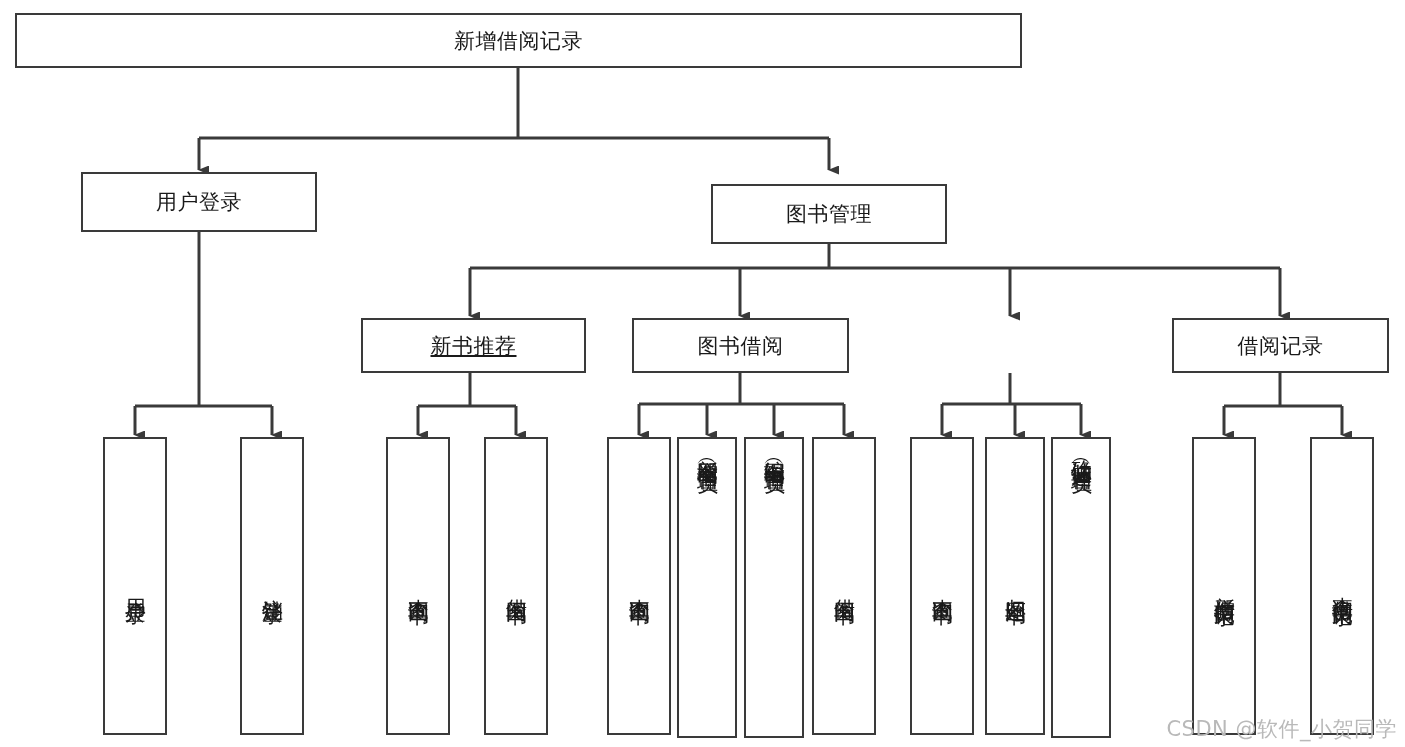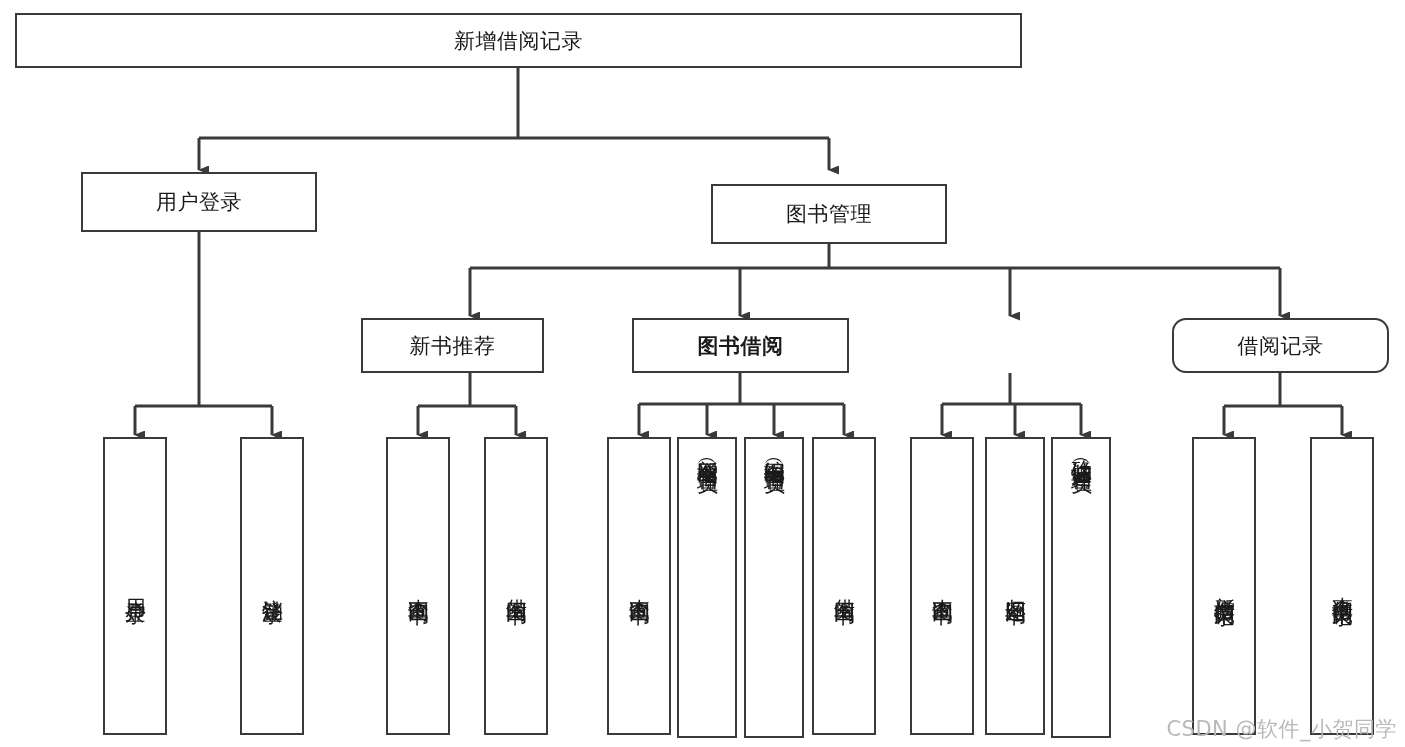--- a/index.html
+++ b/index.html
@@ -125,27 +125,27 @@
     <span class="node-label">新增借阅记录</span>
   </div>
 
   <div class="node horizontal" style="left:81px; top:172px; width:236px; height:60px;">
     <span class="node-label">用户登录</span>
   </div>
   <div class="node horizontal" style="left:711px; top:184px; width:236px; height:60px;">
     <span class="node-label">图书管理</span>
   </div>
 
-  <div class="node horizontal" style="left:361px; top:318px; width:183px; height:55px;">
+  <div class="node horizontal" style="left:361px; top:318px; width:225px; height:55px;text-decoration:underline;">
     <span class="node-label">新书推荐</span>
   </div>
-  <div class="node horizontal" style="left:632px; top:318px; width:217px; height:55px;font-weight:bold;">
+  <div class="node horizontal" style="left:632px; top:318px; width:217px; height:55px;">
     <span class="node-label">图书借阅</span>
   </div>
-  <div class="node horizontal" style="left:1172px; top:318px; width:217px; height:55px;border-radius:14px;">
+  <div class="node horizontal" style="left:1172px; top:318px; width:217px; height:55px;">
     <span class="node-label">借阅记录</span>
   </div>
 
   <div class="node vertical" style="left:103px; top:437px; width:64px; height:298px;">
     <span class="node-label">用户登录</span>
   </div>
   <div class="node vertical" style="left:240px; top:437px; width:64px; height:298px;">
     <span class="node-label">注销登录</span>
   </div>
 

